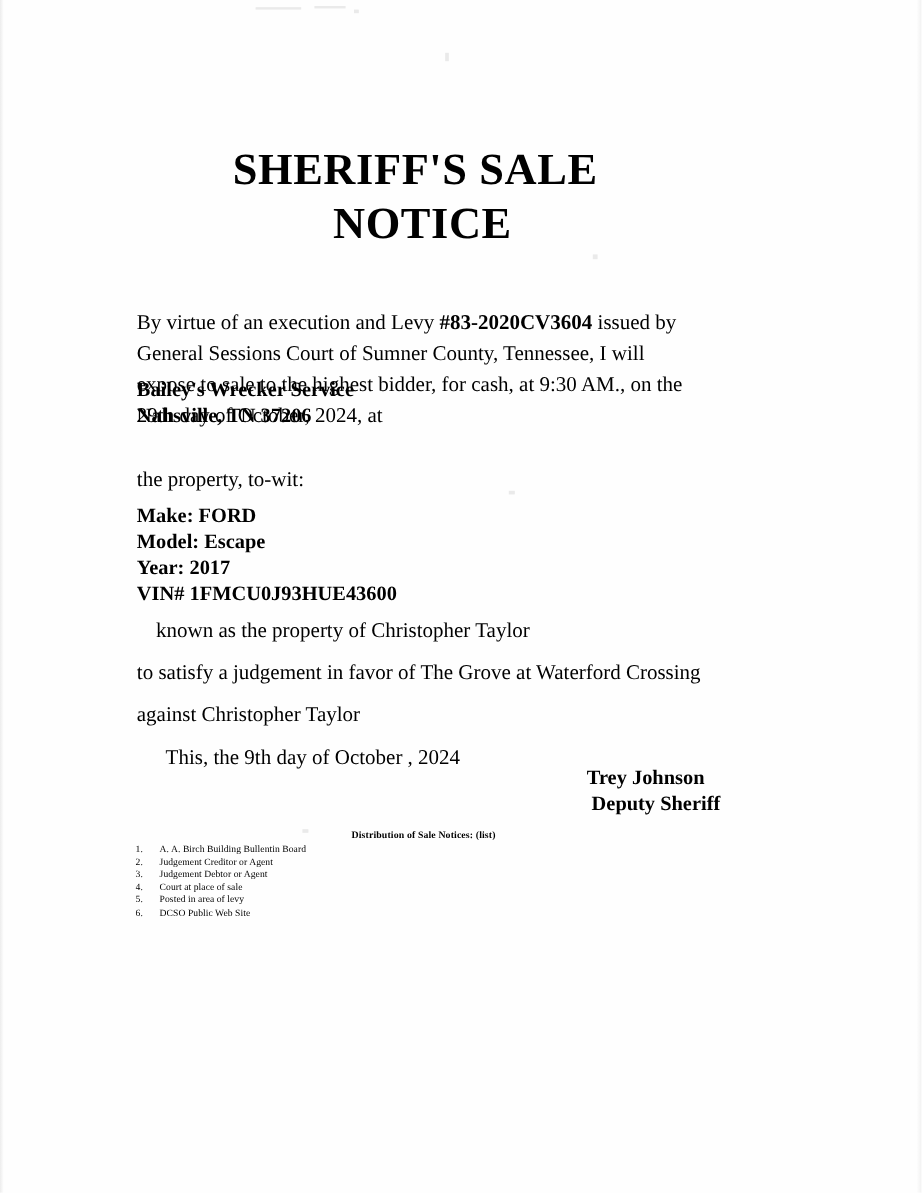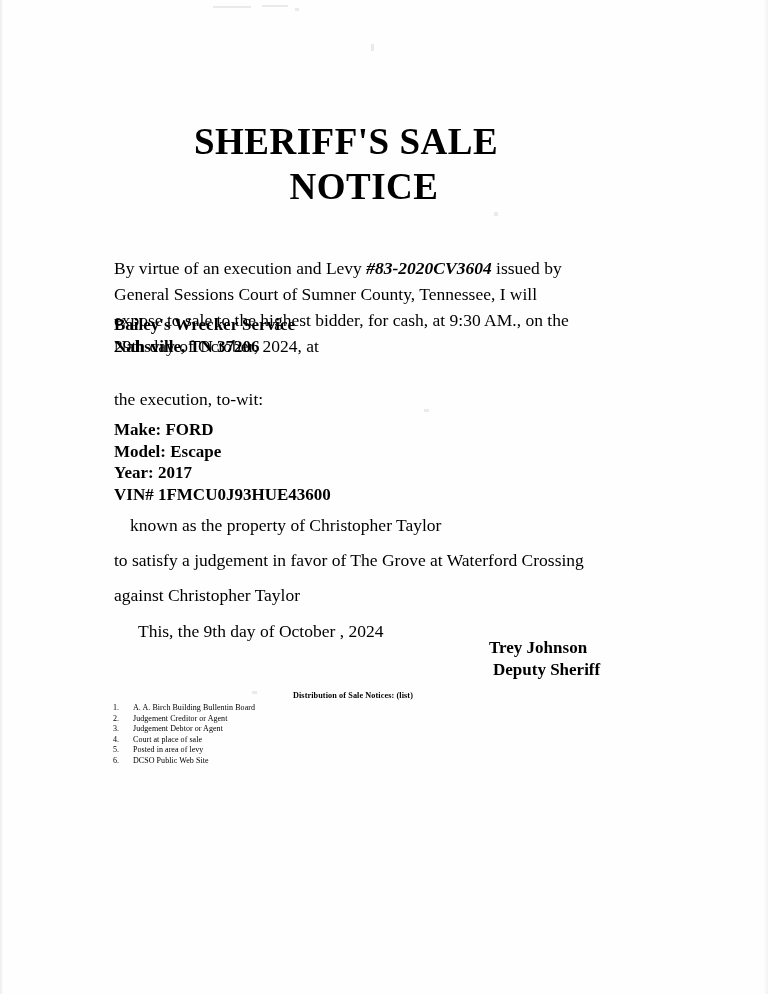--- a/index.html
+++ b/index.html
@@ -57,33 +57,33 @@
     margin: 0;
     padding: 0;
   }
   .title-line-1 {
     position: absolute;
     left: 0; top: 118px;
     width: 692px;
   }
   .title-line-2 {
     position: absolute;
-    left: 18px; top: 163px;
+    left: 6px; top: 163px;
     width: 692px;
   }
 
   .body-block {
     position: absolute;
     left: 114px;
     width: 470px;
     font-size: 17.5px;
     line-height: 26px;
   }
   .intro { top: 237px; }
-  .intro b { font-weight: bold; font-style: italic; }
+  .intro b { font-weight: bold; }
 
   .address {
     position: absolute;
     left: 114px;
     top: 314px;
     font-size: 17px;
     line-height: 21.5px;
     font-weight: bold;
   }
   .address div { white-space: nowrap; }
@@ -187,21 +187,21 @@
     <div class="doc-title title-line-1">SHERIFF'S SALE</div>
     <div class="doc-title title-line-2">NOTICE</div>
 
     <p class="body-block intro"><span>By virtue of an execution and Levy </span><b>#83-2020CV3604</b><span> issued by General Sessions Court of Sumner County, Tennessee, I will expose to sale to the highest bidder, for cash, at 9:30 AM., on the 29th day of October, 2024, at</span></p>
 
     <div class="address">
       <div>Bailey's Wrecker Service</div>
       <div>Nahsville, TN 37206</div>
     </div>
 
-    <div class="towit">the execution, to-wit:</div>
+    <div class="towit">the property, to-wit:</div>
 
     <div class="vehicle">
       <div>Make: FORD</div>
       <div>Model: Escape</div>
       <div>Year: 2017</div>
       <div>VIN# 1FMCU0J93HUE43600</div>
     </div>
 
     <div class="stmt stmt-known">known as the property of  Christopher Taylor</div>
     <div class="stmt stmt-satisfy">to satisfy a judgement in favor of The Grove at Waterford Crossing</div>

